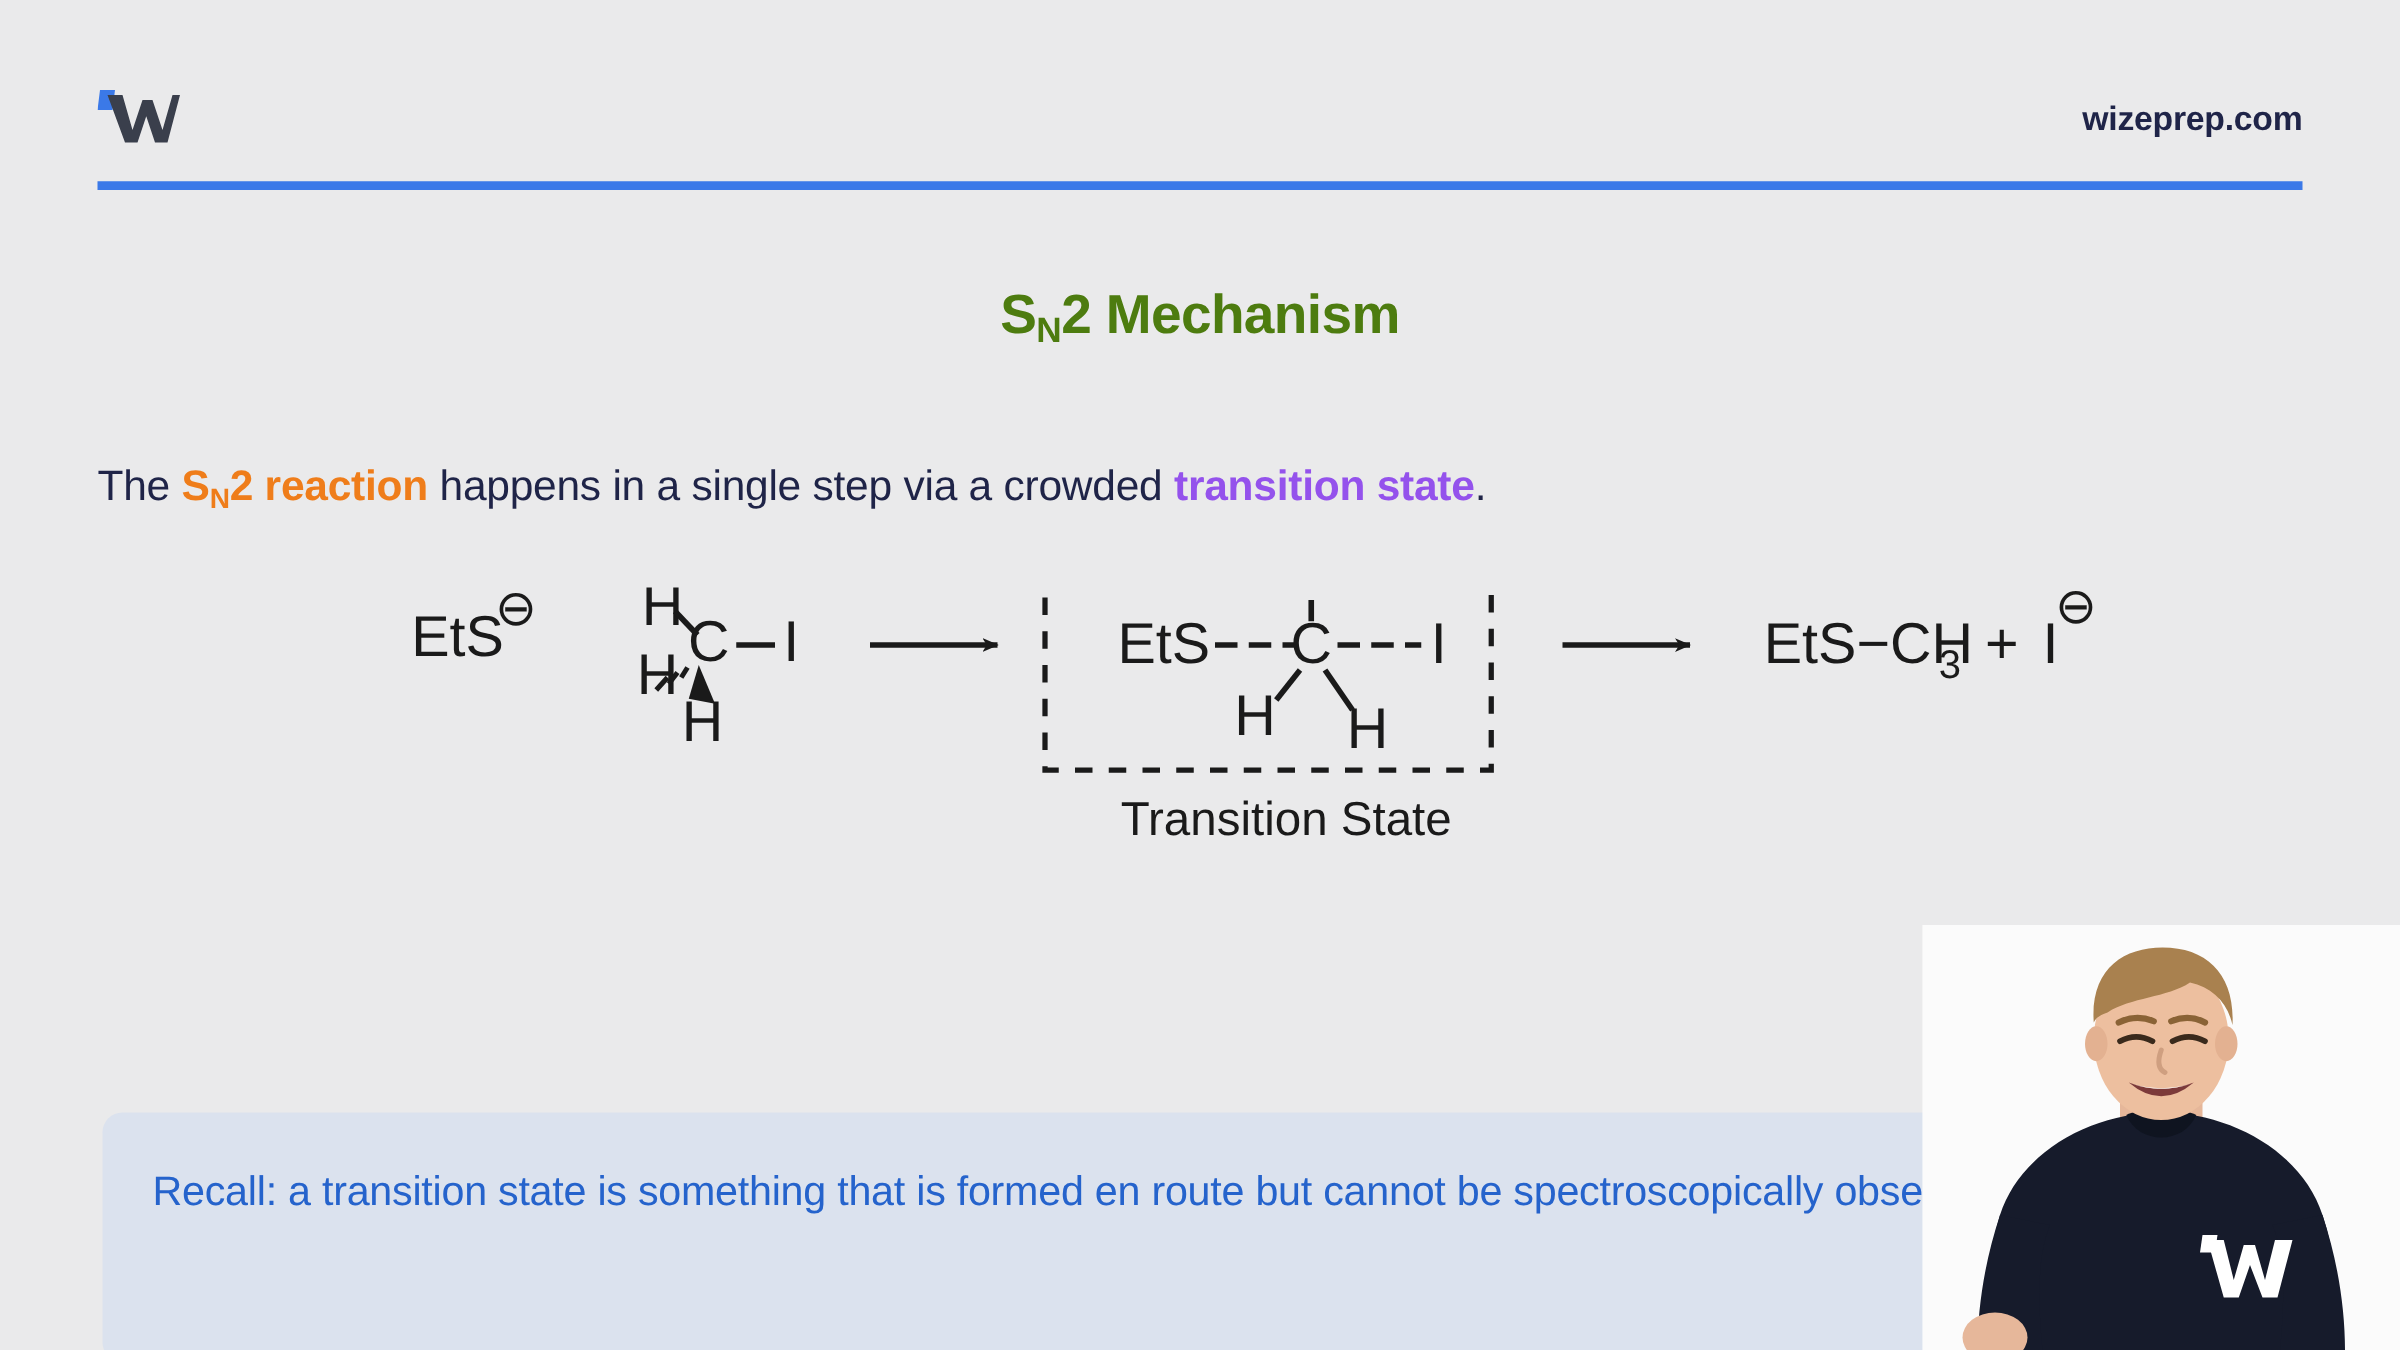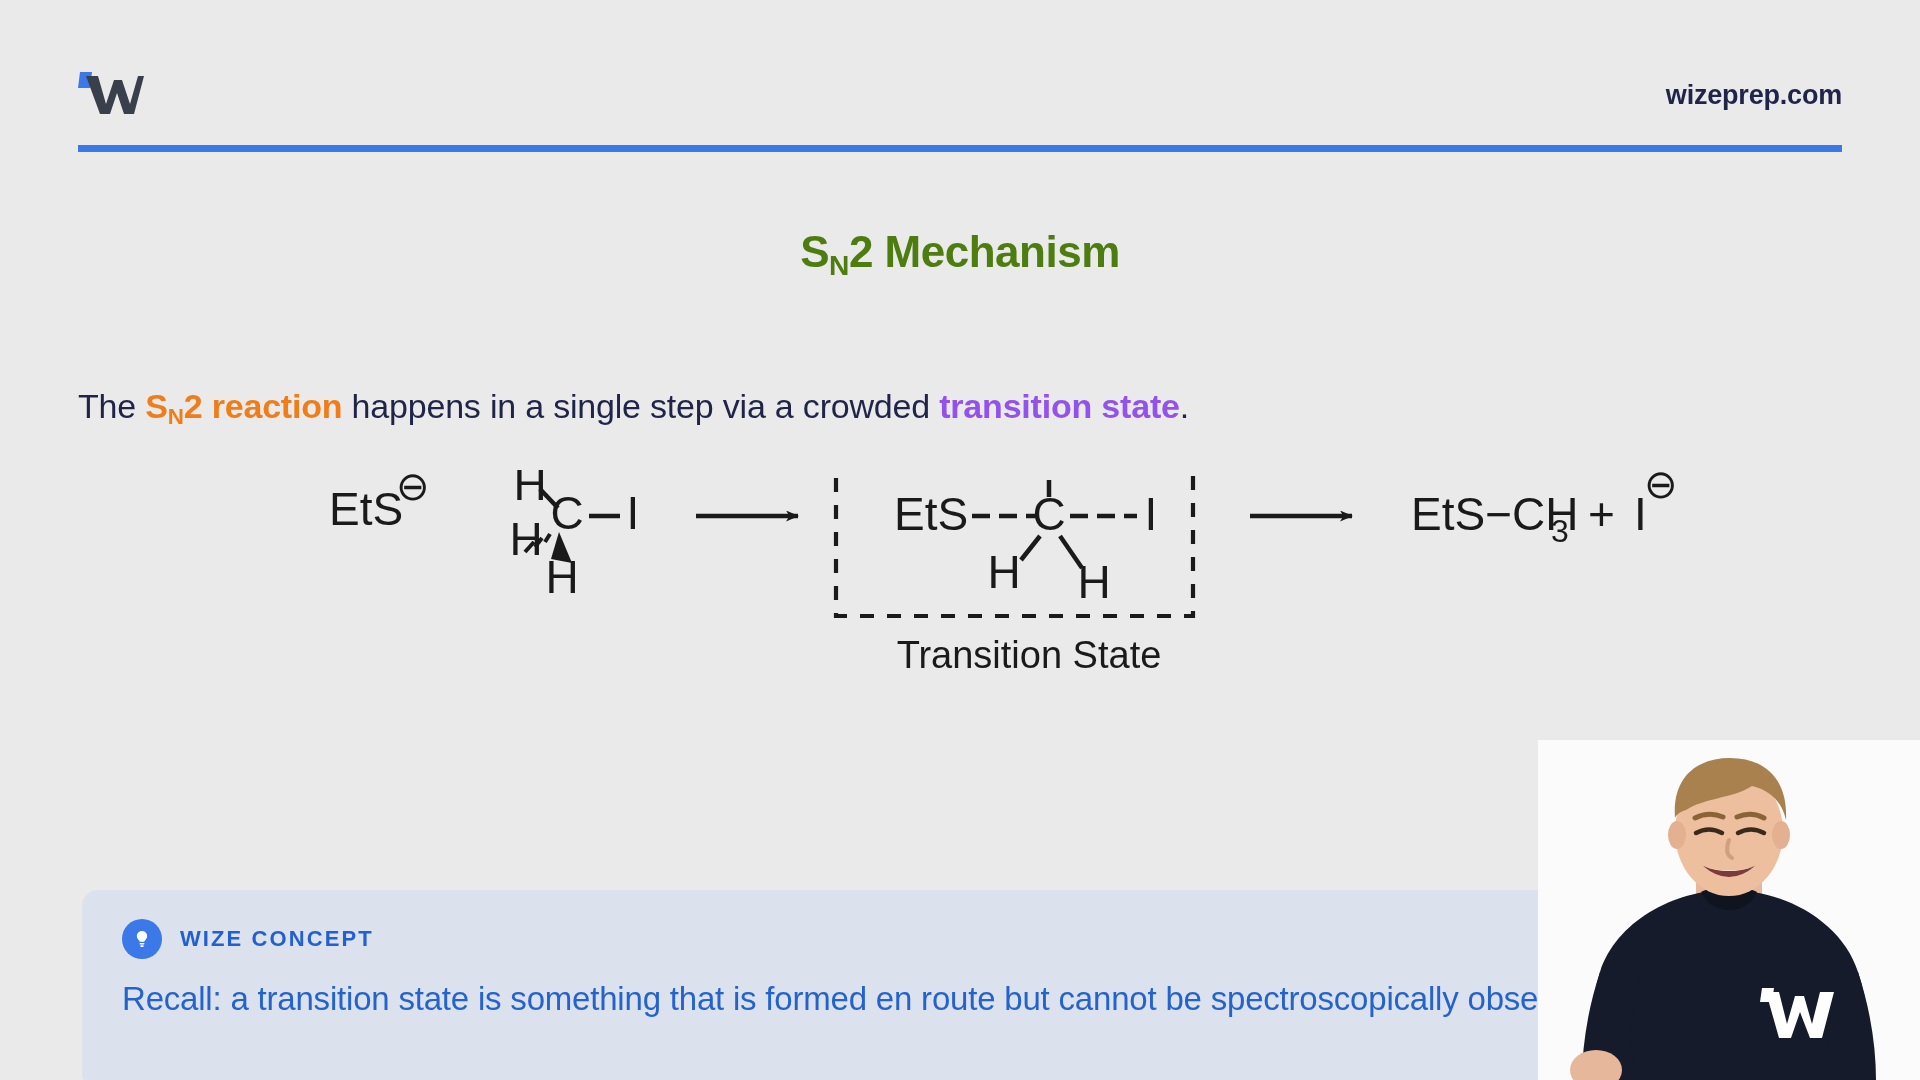--- a/index.html
+++ b/index.html
@@ -67,21 +67,21 @@
   #slide-title sub {
     font-size: 0.64em;
     vertical-align: -0.28em;
     font-weight: bold;
   }
 
   
   #lead-sentence {
     position: absolute;
     left: 78px;
-    top: 387px;
+    top: 370px;
     font-size: 34px;
     color: #1f2448;
     letter-spacing: -0.2px;
     white-space: nowrap;
   }
   #lead-sentence .hl-orange {
     color: #ef7d1a;
     font-weight: bold;
   }
   #lead-sentence .hl-purple {
@@ -263,30 +263,20 @@
       <text x="1375" y="60" font-family="'Liberation Sans', sans-serif" font-size="46" fill="#1a1a1a">EtS−CH</text>
       <text x="1515" y="72" font-family="'Liberation Sans', sans-serif" font-size="32" fill="#1a1a1a">3</text>
       <text x="1552" y="60" font-family="'Liberation Sans', sans-serif" font-size="46" fill="#1a1a1a">+</text>
       <text x="1598" y="60" font-family="'Liberation Sans', sans-serif" font-size="46" fill="#1a1a1a">I</text>
       <text x="1608" y="28" font-family="'Liberation Sans', sans-serif" font-size="40" fill="#1a1a1a">⊖</text>
     </g>
   </svg>
 </div>
 
 <div id="wize-concept-callout">
-  <div id="callout-head">
-    <span id="bulb-badge">
-      <svg viewBox="0 0 24 24" width="22" height="22">
-        <path d="M12 3.2c-3.2 0-5.6 2.4-5.6 5.4 0 2.2 1.3 3.6 2.2 4.7.5.6.8 1 .9 1.6h5c.1-.6.4-1 .9-1.6.9-1.1 2.2-2.5 2.2-4.7 0-3-2.4-5.4-5.6-5.4z" fill="#ffffff"></path>
-        <rect x="9.3" y="16.3" width="5.4" height="1.8" rx="0.9" fill="#ffffff"></rect>
-        <rect x="10.1" y="18.9" width="3.8" height="1.7" rx="0.85" fill="#ffffff"></rect>
-      </svg>
-    </span>
-    <span id="callout-label">WIZE CONCEPT</span>
-  </div>
   <div id="callout-body">Recall: a transition state is something that is formed en route but cannot be spectroscopically observed!</div>
 </div>
 
 <div id="presenter-overlay">
   <svg id="presenter-svg" viewBox="0 0 382 340">
     <rect x="0" y="0" width="382" height="340" fill="#fbfbfb"></rect>
 
     <path d="M158 128 L224 128 L224 182 L158 182 Z" fill="#e6b79a"></path>
 
     <path d="M191 150 C135 150 78 182 62 232 C52 266 48 306 46 340 L336 340

